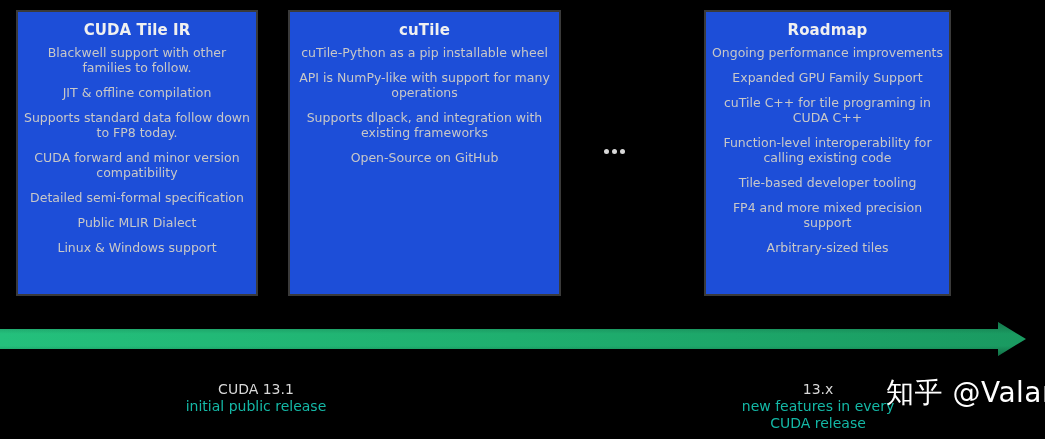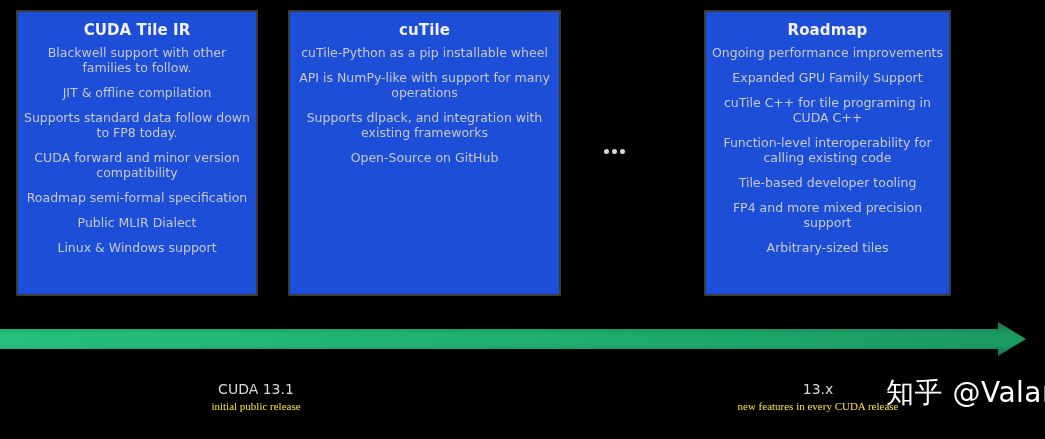--- a/index.html
+++ b/index.html
@@ -72,23 +72,22 @@
     .milestone {
       position: absolute;
       text-align: center;
       font-size: 14px;
       line-height: 17px;
     }
     .milestone .version {
       color: #d8d8d8;
     }
     .milestone .desc {
-      color: #fde047;
-      font-size: 11px;
-      font-family: Liberation Serif, serif;
+      color: #14b8a6;
+      font-size: 14px;
     }
     #milestone-131 { left: 170px; width: 172px; top: 381px; }
     #milestone-13x { left: 728px; width: 180px; top: 381px; }
 
     .watermark {
       position: absolute;
       left: 842px;
       top: 374px;
       font-size: 28px;
       color: #ffffff;
@@ -101,21 +100,21 @@
 </head>
 <body>
 
 <div class="box" id="box-tile-ir">
   <div class="box-title">CUDA Tile IR</div>
   <ul class="box-list">
     <li>Blackwell support with other families to follow.</li>
     <li>JIT &amp; offline compilation</li>
     <li>Supports standard data follow down to FP8 today.</li>
     <li>CUDA forward and minor version compatibility</li>
-    <li>Roadmap semi-formal specification</li>
+    <li>Detailed semi-formal specification</li>
     <li>Public MLIR Dialect</li>
     <li>Linux &amp; Windows support</li>
   </ul>
 </div>
 
 <div class="box" id="box-cutile">
   <div class="box-title">cuTile</div>
   <ul class="box-list">
     <li>cuTile-Python as a pip installable wheel</li>
     <li>API is NumPy-like with support for many operations</li>

